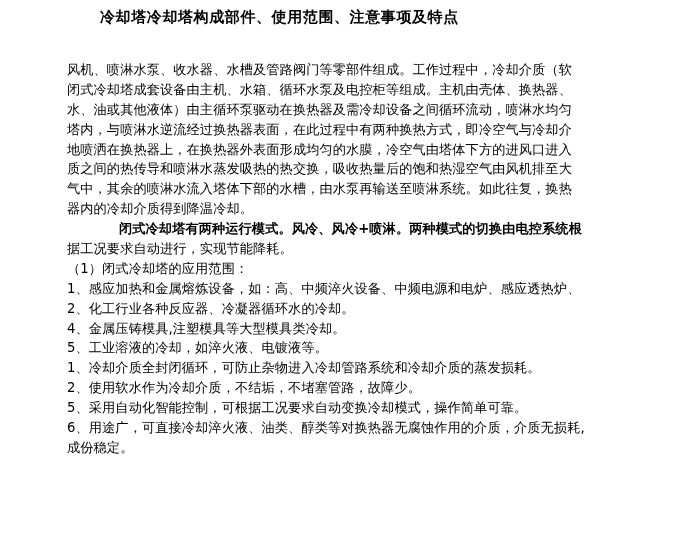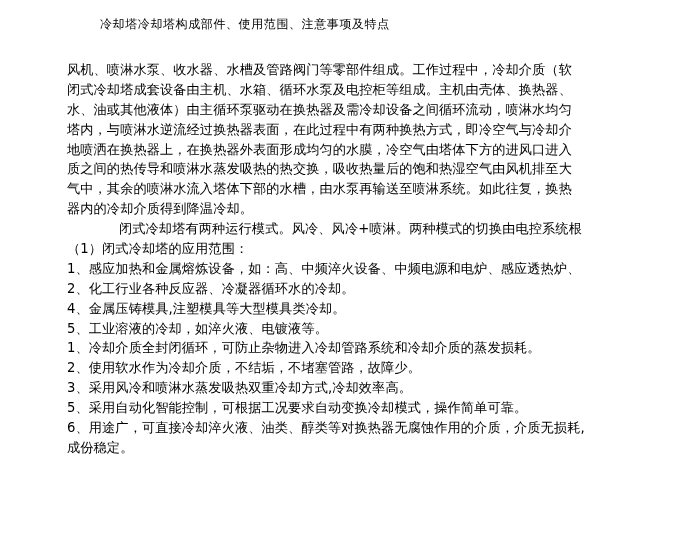--- a/index.html
+++ b/index.html
@@ -1,52 +1,52 @@
 <!DOCTYPE html>
 <html><head>
   <meta charset="utf-8">
   <style>
     html, body { margin: 0; padding: 0; background: #ffffff; }
     body {
       width: 673px; height: 553px; position: relative; overflow: hidden;
       font-family: "DejaVu Sans", sans-serif; color: #000;
     }
     .title {
-      position: absolute; left: 100px; top: 16px;
-      font-size: 12px; font-weight: normal; letter-spacing: 0.6px;
+      position: absolute; left: 100px; top: 8px;
+      font-size: 15px; font-weight: bold; letter-spacing: 0.6px;
       white-space: nowrap;
     }
     .body-text {
       position: absolute; left: 67px; top: 60px; width: 560px;
     }
     .line {
       font-size: 13.2px; line-height: 19.9px; height: 19.9px;
       white-space: nowrap; letter-spacing: 0.1px;
     }
-    .indent { padding-left: 52px; }
+    .indent { padding-left: 52px; font-weight: bold; }
   </style>
 </head>
 <body>
 
 <div class="title">冷却塔冷却塔构成部件、使用范围、注意事项及特点</div>
 
 <div class="body-text">
   <div class="line">风机、喷淋水泵、收水器、水槽及管路阀门等零部件组成。工作过程中，冷却介质（软</div>
   <div class="line">闭式冷却塔成套设备由主机、水箱、循环水泵及电控柜等组成。主机由壳体、换热器、</div>
   <div class="line">水、油或其他液体）由主循环泵驱动在换热器及需冷却设备之间循环流动，喷淋水均匀</div>
   <div class="line">塔内，与喷淋水逆流经过换热器表面，在此过程中有两种换热方式，即冷空气与冷却介</div>
   <div class="line">地喷洒在换热器上，在换热器外表面形成均匀的水膜，冷空气由塔体下方的进风口进入</div>
   <div class="line">质之间的热传导和喷淋水蒸发吸热的热交换，吸收热量后的饱和热湿空气由风机排至大</div>
   <div class="line">气中，其余的喷淋水流入塔体下部的水槽，由水泵再输送至喷淋系统。如此往复，换热</div>
   <div class="line">器内的冷却介质得到降温冷却。</div>
   <div class="line indent">闭式冷却塔有两种运行模式。风冷、风冷+喷淋。两种模式的切换由电控系统根</div>
+  <div class="line">据工况要求自动进行，实现节能降耗。</div>
   <div class="line">（1）闭式冷却塔的应用范围：</div>
   <div class="line">1、感应加热和金属熔炼设备，如：高、中频淬火设备、中频电源和电炉、感应透热炉、</div>
   <div class="line">2、化工行业各种反应器、冷凝器循环水的冷却。</div>
   <div class="line">4、金属压铸模具,注塑模具等大型模具类冷却。</div>
   <div class="line">5、工业溶液的冷却，如淬火液、电镀液等。</div>
   <div class="line">1、冷却介质全封闭循环，可防止杂物进入冷却管路系统和冷却介质的蒸发损耗。</div>
   <div class="line">2、使用软水作为冷却介质，不结垢，不堵塞管路，故障少。</div>
-  <div class="line">3、采用风冷和喷淋水蒸发吸热双重冷却方式,冷却效率高。</div>
   <div class="line">5、采用自动化智能控制，可根据工况要求自动变换冷却模式，操作简单可靠。</div>
   <div class="line">6、用途广，可直接冷却淬火液、油类、醇类等对换热器无腐蚀作用的介质，介质无损耗,</div>
   <div class="line">成份稳定。</div>
 </div>
 
 </body></html>

